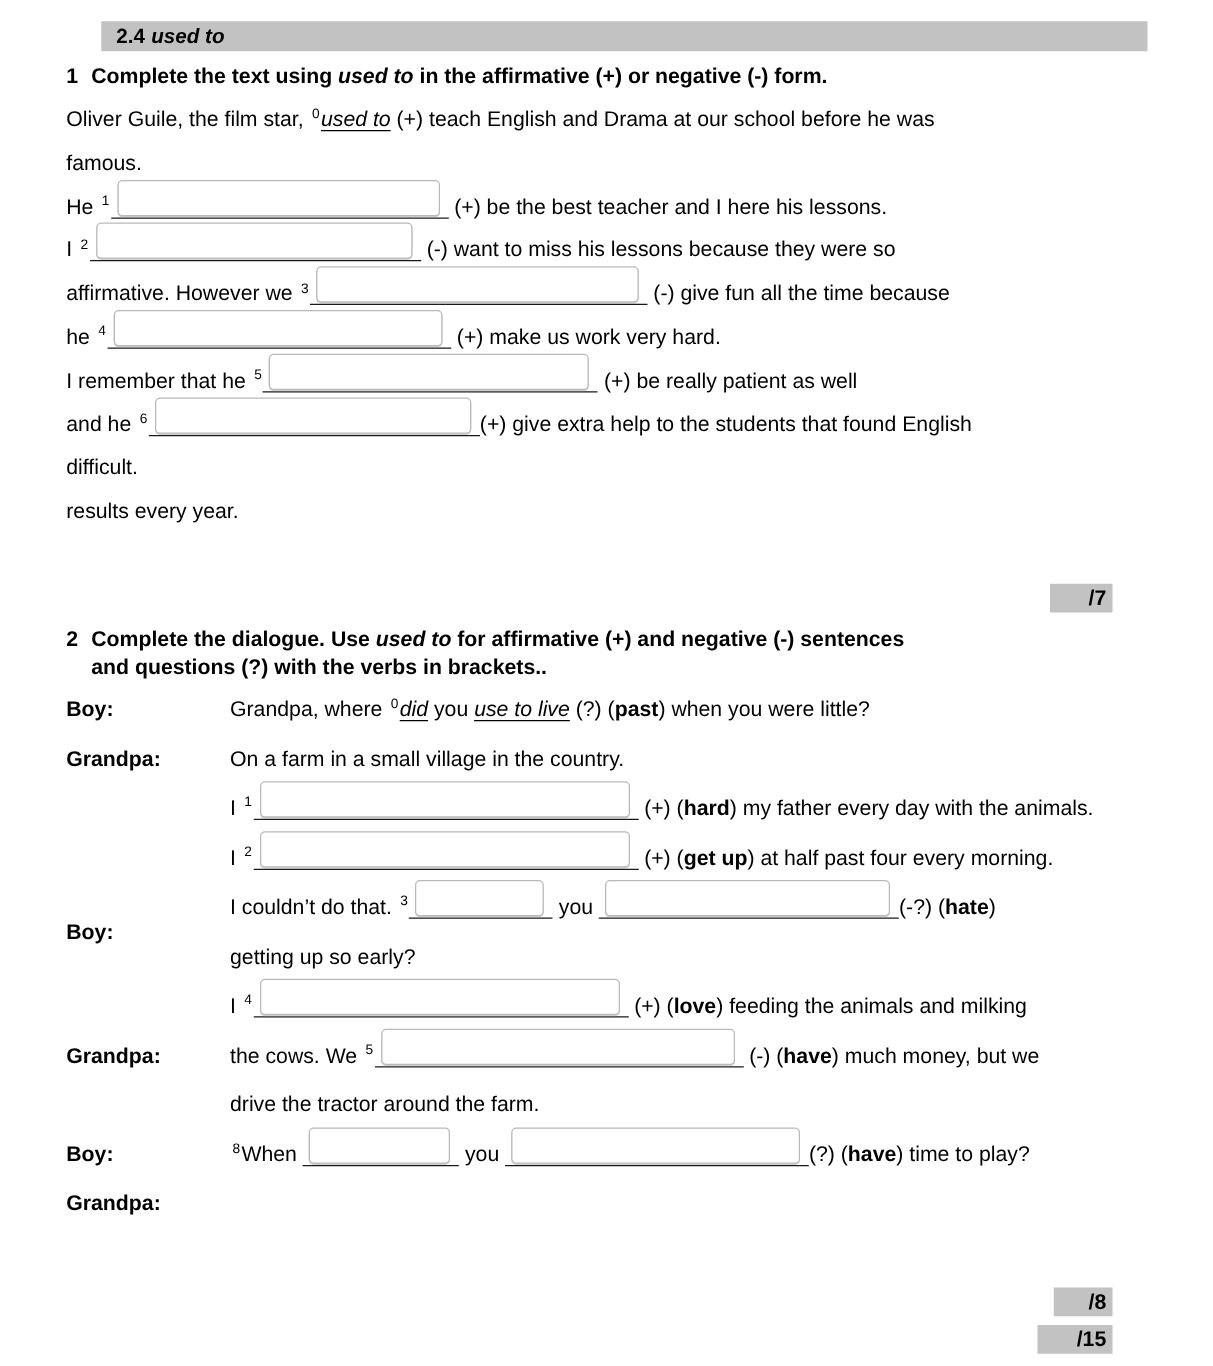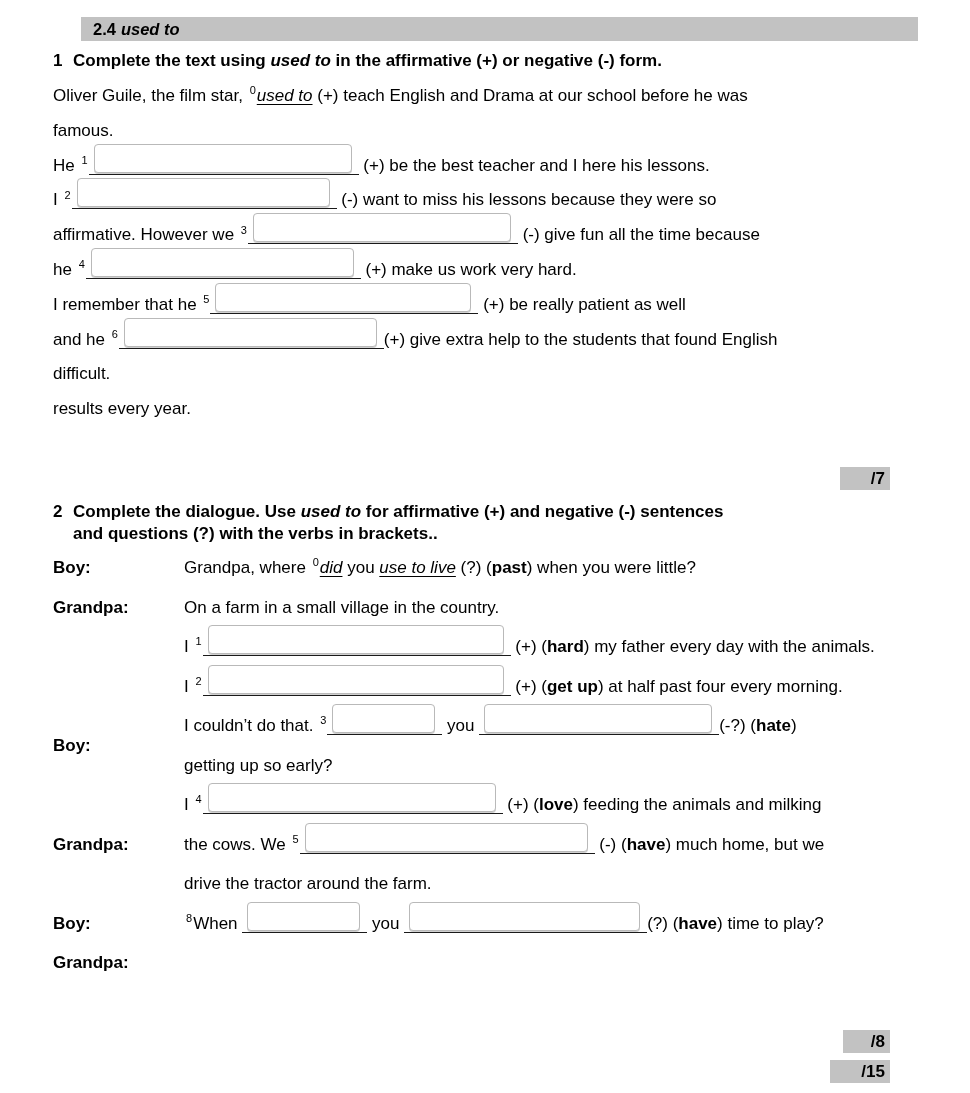--- a/index.html
+++ b/index.html
@@ -217,21 +217,21 @@
         <div class="speaker">Boy:</div>
         <div class="said">
           <span class="ln"><span>I couldn’t do that. </span><sup class="idx">3</sup><span class="blank" style="width: 115px;"><span class="rule" style="width: 115px;"></span><span class="box" style="width: 103px;"></span></span><span> you </span><span class="blank" style="width: 240px;"><span class="rule" style="width: 240px;"></span><span class="box" style="width: 228px;"></span></span><span>(-?) (</span><b>hate</b><span>)</span></span>
           <span class="ln"><span>getting up so early?</span></span>
         </div>
       </div>
       <div class="dlg-row">
         <div class="speaker">Grandpa:</div>
         <div class="said">
           <span class="ln"><span>I </span><sup class="idx">4</sup><span class="blank" style="width: 300px;"><span class="rule" style="width: 300px;"></span><span class="box" style="width: 288px;"></span></span><span> (+) (</span><b>love</b><span>) feeding the animals and milking</span></span>
-          <span class="ln"><span>the cows. We </span><sup class="idx">5</sup><span class="blank" style="width: 295px;"><span class="rule" style="width: 295px;"></span><span class="box" style="width: 283px;"></span></span><span> (-) (</span><b>have</b><span>) much home, but we</span></span>
+          <span class="ln"><span>the cows. We </span><sup class="idx">5</sup><span class="blank" style="width: 295px;"><span class="rule" style="width: 295px;"></span><span class="box" style="width: 283px;"></span></span><span> (-) (</span><b>have</b><span>) much money, but we</span></span>
           <span class="ln"><span>drive the tractor around the farm.</span></span>
         </div>
       </div>
       <div class="dlg-row">
         <div class="speaker">Boy:</div>
         <div class="said">
           <span class="ln"><sup class="idx">8</sup><span>When </span><span class="blank" style="width: 125px;"><span class="rule" style="width: 125px;"></span><span class="box" style="width: 113px;"></span></span><span> you </span><span class="blank" style="width: 243px;"><span class="rule" style="width: 243px;"></span><span class="box" style="width: 231px;"></span></span><span>(?) (</span><b>have</b><span>) time to play?</span></span>
         </div>
       </div>
       <div class="dlg-row">

